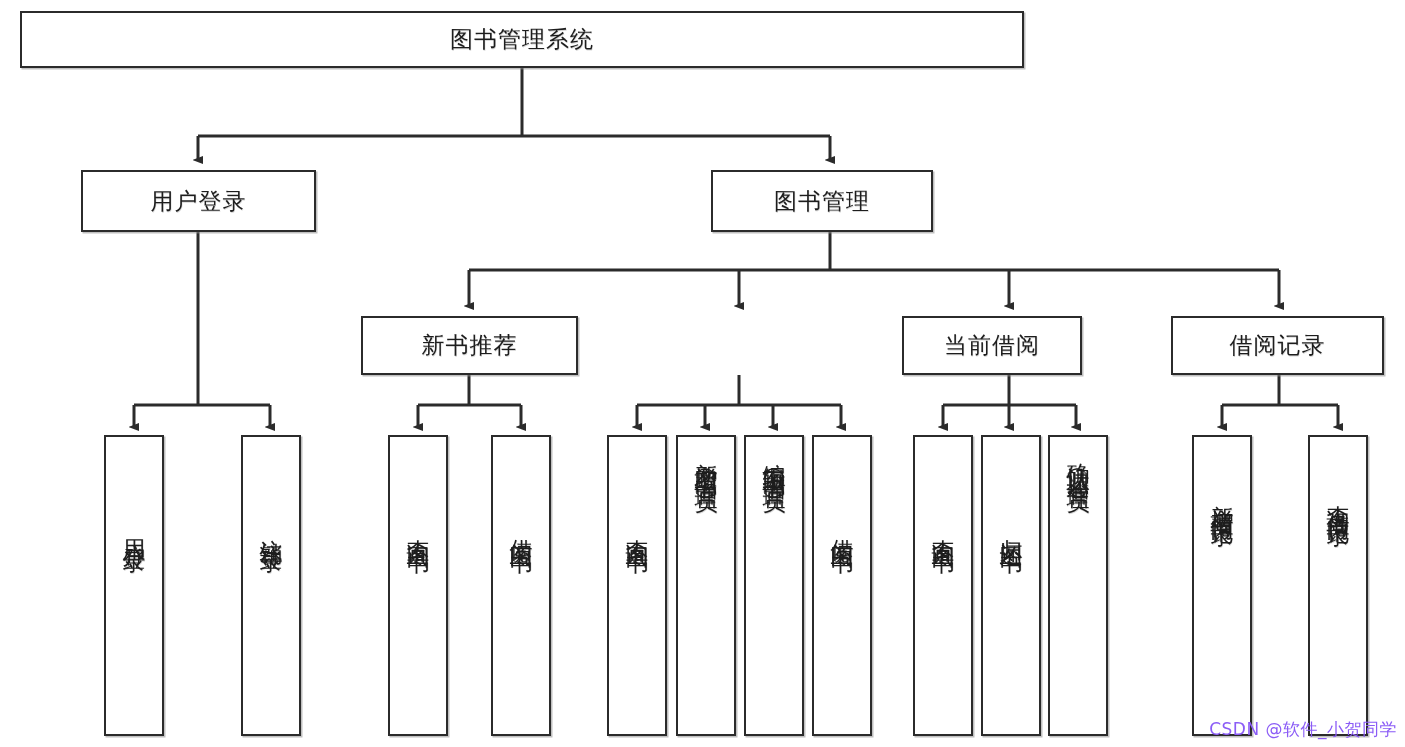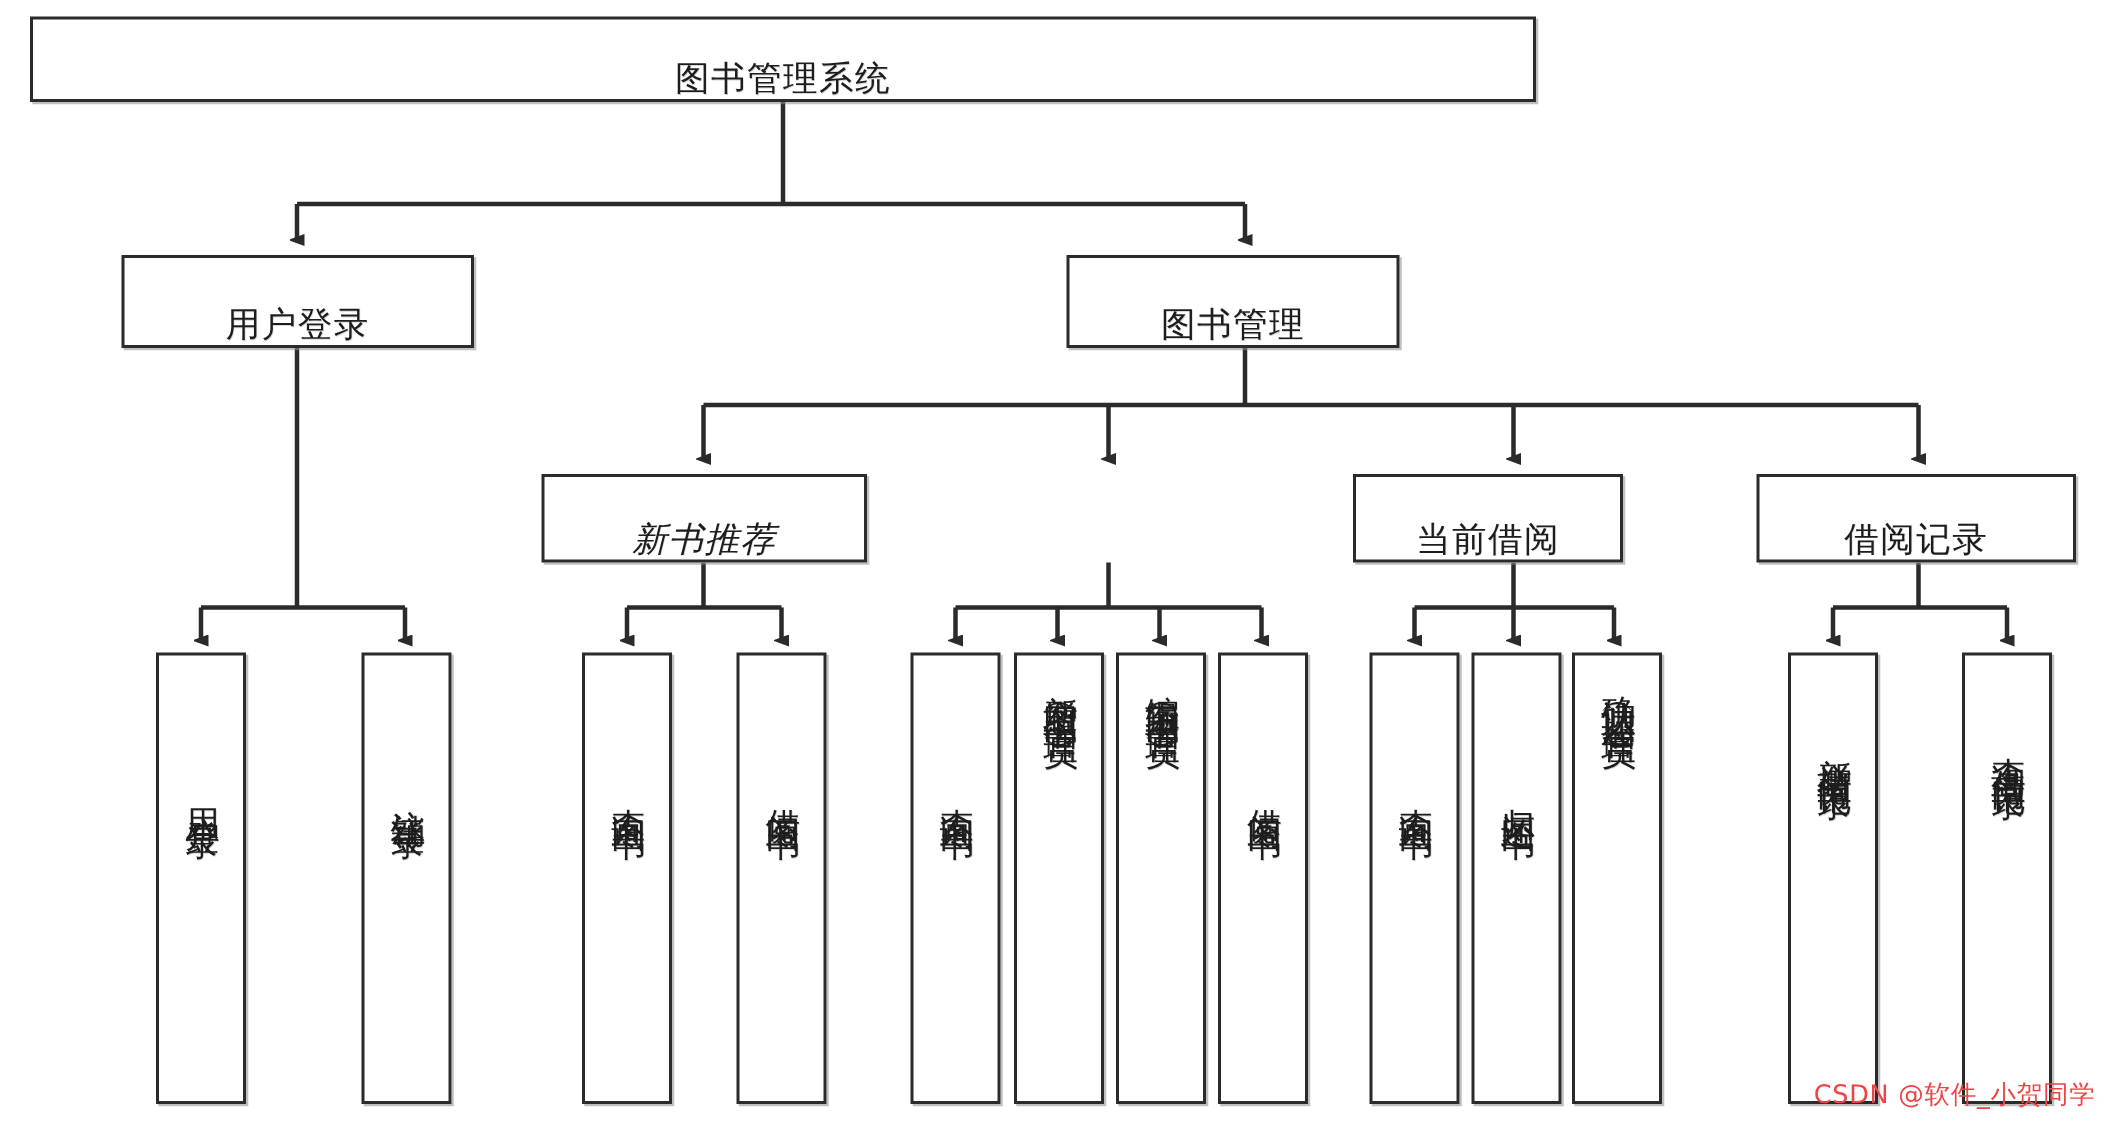--- a/index.html
+++ b/index.html
@@ -20,21 +20,21 @@
     left:0;top:0;
     width:1405px;height:747px;
     pointer-events:none;
   }
   .node{
     position:absolute;
     box-sizing:border-box;
     background:#ffffff;
     border:2.5px solid #2b2b2b;
     display:flex;
-    align-items:flex-end;
+    align-items:center;
     justify-content:center;
     box-shadow:1.5px 1.5px 0 rgba(140,140,140,.55);
   }
   .node .label{
     font-size:23px;
     letter-spacing:1px;
     line-height:1.15;
     color:#1d1d1d;
     white-space:nowrap;
     text-shadow:0.5px 0.5px 0 rgba(170,170,170,.45);
@@ -52,21 +52,21 @@
     letter-spacing:4px;
     line-height:1.0;
     white-space:nowrap;
     text-shadow:0.5px 0.5px 0 rgba(170,170,170,.45);
   }
   .watermark{
     position:absolute;
     right:8px;
     bottom:6px;
     font-size:17px;
-    color:#ef4444;
+    color:#8b5cf6;
     letter-spacing:.5px;
     white-space:nowrap;
     user-select:none;
   }
 </style>
 </head>
 <body>
 
 <div id="canvas">
 
@@ -124,21 +124,21 @@
     <span class="label">图书管理系统</span>
   </div>
 
   <div class="node" style="left:81px;top:170px;width:235px;height:62px;">
     <span class="label">用户登录</span>
   </div>
   <div class="node" style="left:711px;top:170px;width:222px;height:62px;">
     <span class="label">图书管理</span>
   </div>
 
-  <div class="node" style="left:361px;top:316px;width:217px;height:59px;font-style:italic;">
+  <div class="node" style="left:361px;top:316px;width:217px;height:59px;">
     <span class="label">新书推荐</span>
   </div>
   <div class="node" style="left:902px;top:316px;width:180px;height:59px;">
     <span class="label">当前借阅</span>
   </div>
   <div class="node" style="left:1171px;top:316px;width:213px;height:59px;">
     <span class="label">借阅记录</span>
   </div>
 
   <div class="node leaf" style="left:104px;top:435px;width:60px;height:301px;padding-top:84px;">

